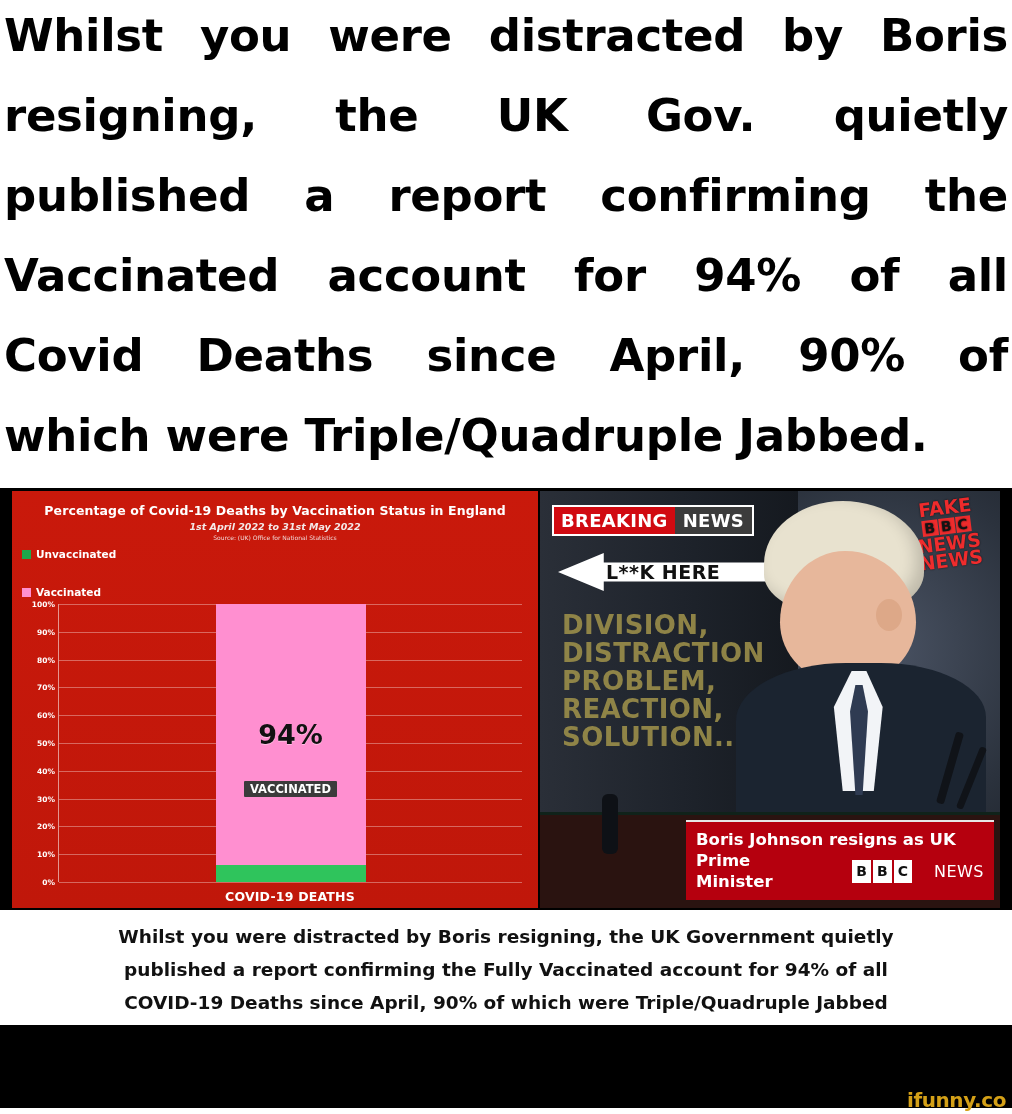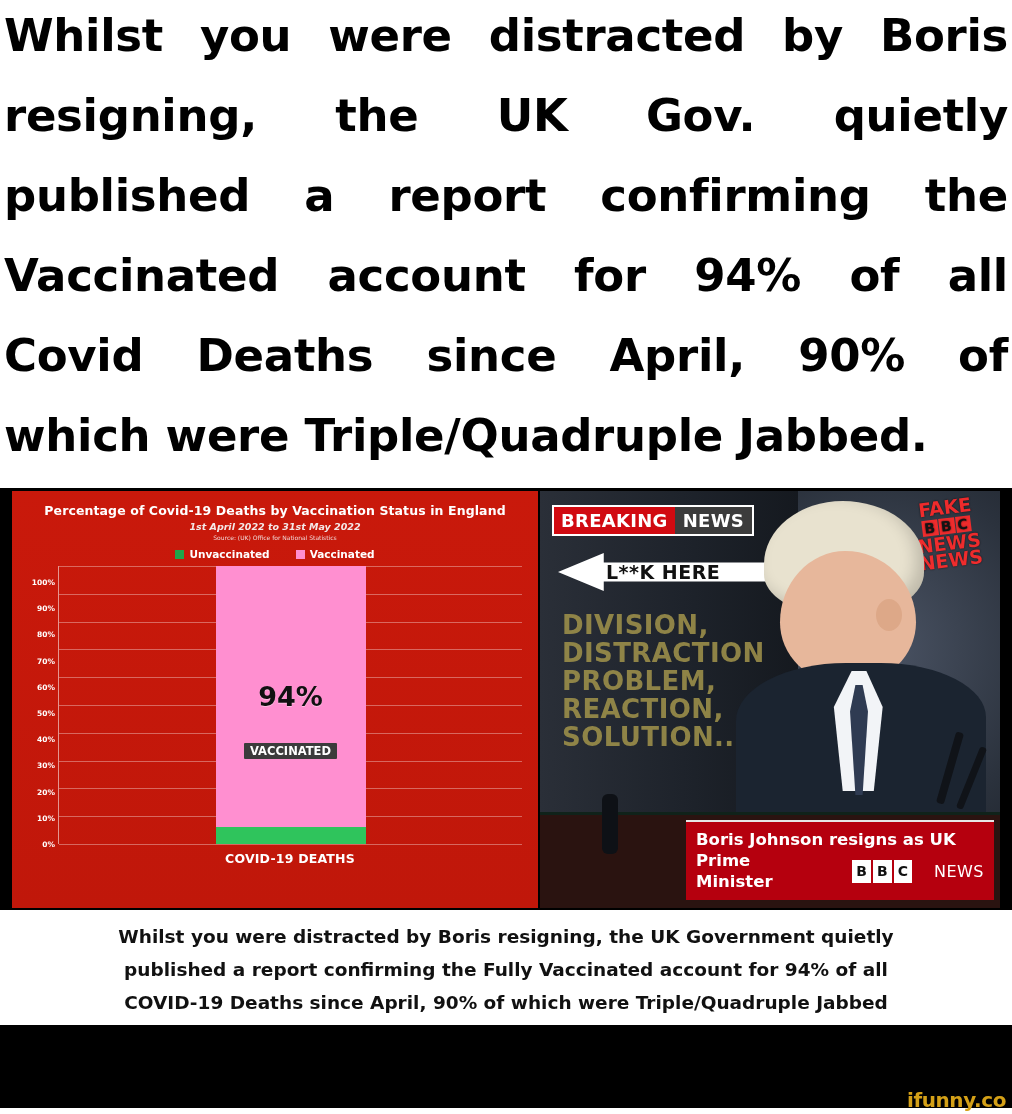--- a/index.html
+++ b/index.html
@@ -81,34 +81,35 @@
     color: #f0d8d6;
     margin-top: 2px;
   }
   .legend {
     display: flex;
     justify-content: center;
     gap: 26px;
     margin-top: 7px;
     font-size: 10.5px;
     font-weight: bold;
+    flex-direction: column;
   }
   .legend .item { display: flex; align-items: center; gap: 5px; }
   .swatch { width: 9px; height: 9px; display: inline-block; }
   .sw-unvax { background: #1fa64a; }
   .sw-vax { background: #ff8fd0; }
 
   .plot-wrap {
     position: relative;
     margin-top: 6px;
     height: 300px;
   }
   .yaxis {
     position: absolute;
-    left: 0; top: 16px; bottom: 22px;
+    left: 0; top: 0; bottom: 22px;
     width: 36px;
   }
   .ytick {
     position: absolute;
     right: 3px;
     transform: translateY(-50%);
     font-size: 7.5px;
     font-weight: bold;
     color: #ffffff;
   }

